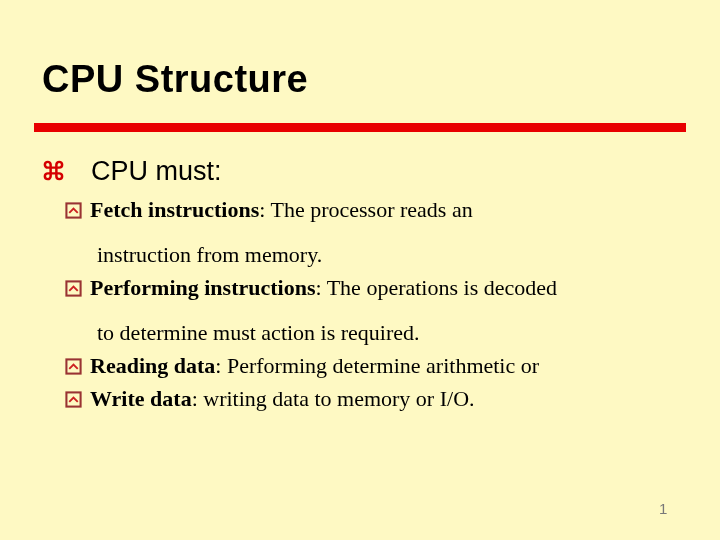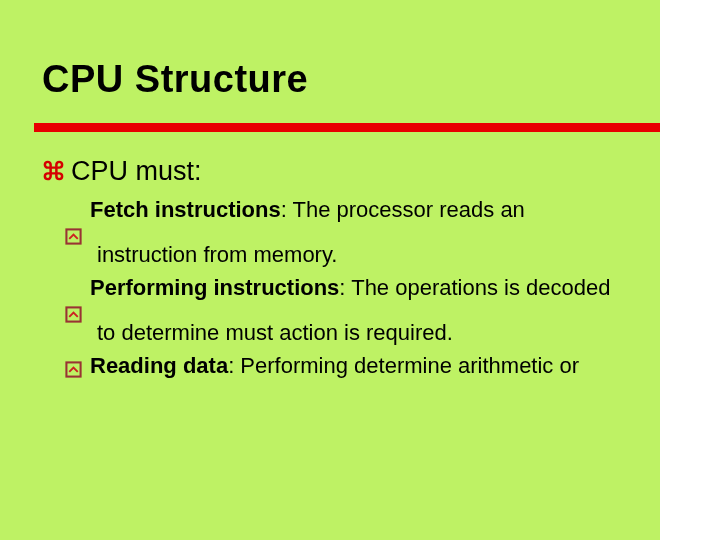--- a/index.html
+++ b/index.html
@@ -2,23 +2,23 @@
 <html style="--accent-red: #E80000; --bullet-red: #D50000; --sub-bullet-border: #993333; --sub-bullet-chevron: #CC2222; --title-color: #000000; --page-number-gray: #787878;"><head>
 <meta charset="utf-8">
 <style>
   html, body {
     margin: 0;
     padding: 0;
     background: #ffffff;
   }
   .slide {
     position: relative;
-    width: 660px;
+    width: 720px;
     height: 540px;
-    background: #bef264;
+    background: #fef9c3;
     overflow: hidden;
     font-family: "Liberation Sans", sans-serif;
     color: #000000;
   }
   .title {
     position: absolute;
     left: 42px;
     top: 58px;
     margin: 0;
     font-size: 38px;
@@ -41,40 +41,42 @@
     left: 40px;
     top: 156px;
     width: 665px;
   }
   .lead {
     display: flex;
     align-items: flex-start;
     font-size: 27px;
     line-height: 30px;
     white-space: nowrap;
+    gap: 20px;
   }
   .cmd {
     width: 23px;
     height: 23px;
     flex: 0 0 auto;
     margin: 3px 6px 0 2px;
     color: var(--bullet-red, #d50000);
   }
   .cmd svg { display: block; width: 23px; height: 23px; }
   .sublist {
     margin-top: 8px;
     margin-left: 25px;
   }
   .item {
     display: flex;
-    align-items: center;
+    align-items: flex-start;
     font-size: 22px;
     line-height: 31px;
     margin-bottom: 2px;
     white-space: nowrap;
+    font-family: Liberation Serif, serif;
   }
   .sq {
     width: 17px;
     height: 17px;
     flex: 0 0 auto;
     margin: 8px 8px 0 0;
   }
   .sq svg { display: block; width: 17px; height: 17px; }
   .txt .b { font-weight: bold; }
   .txt .l2 {
@@ -137,19 +139,28 @@
       <div class="item">
         <span class="sq">
           <svg viewBox="0 0 18 18" fill="none">
             <rect x="1.5" y="1.5" width="15" height="15" stroke="#993333" stroke-width="2.2"></rect>
             <path d="M4.5 11.5 L9 7 L13.5 11.5" stroke="#CC2222" stroke-width="2"></path>
           </svg>
         </span>
         <div class="txt"><span class="b">Reading data</span><span>: Performing determine arithmetic or</span></div>
       </div>
 
+      <div class="item">
+        <span class="sq">
+          <svg viewBox="0 0 18 18" fill="none">
+            <rect x="1.5" y="1.5" width="15" height="15" stroke="#993333" stroke-width="2.2"></rect>
+            <path d="M4.5 11.5 L9 7 L13.5 11.5" stroke="#CC2222" stroke-width="2"></path>
+          </svg>
+        </span>
+        <div class="txt"><span class="b">Write data</span><span>: writing data to memory or I/O.</span><span class="l2"></span></div>
+      </div>
 
     </div>
   </div>
 
   <div class="page">1</div>
 
 </div>
 
 </body></html>

